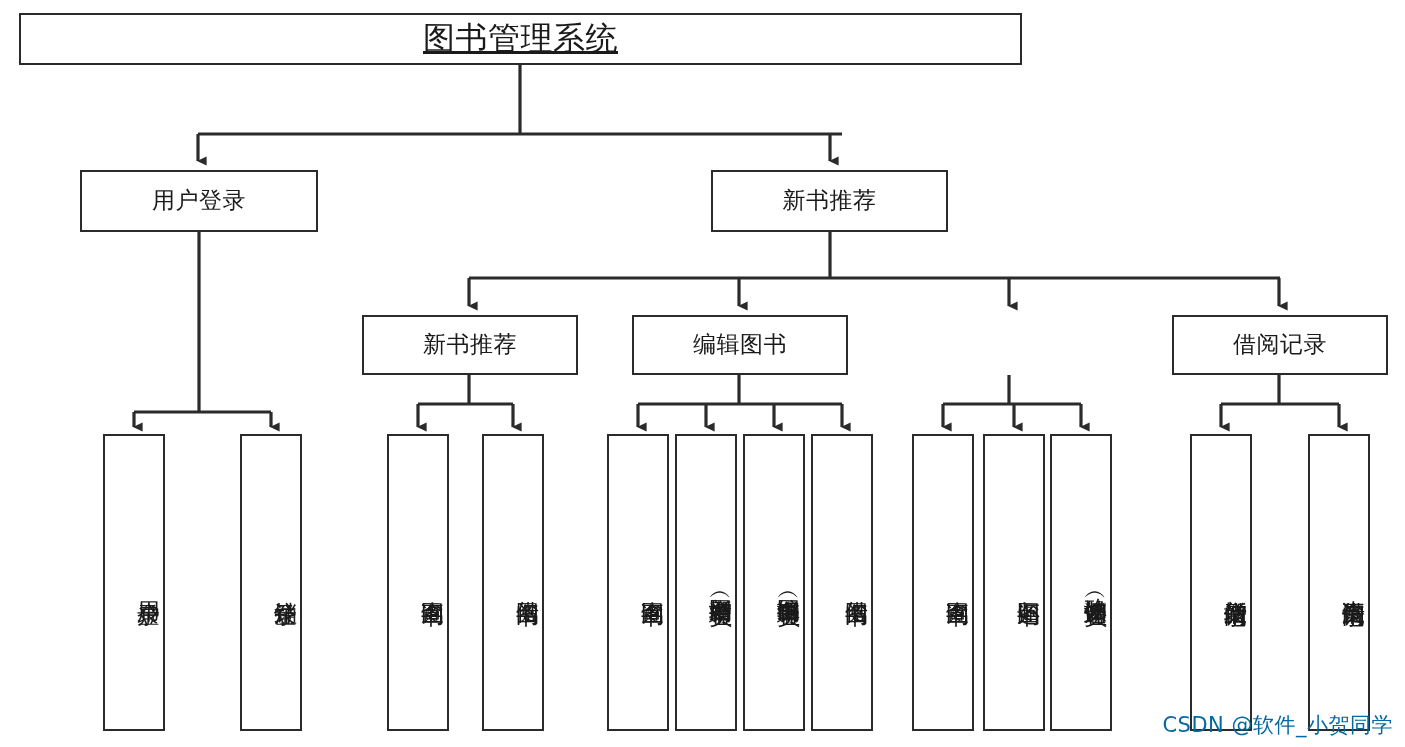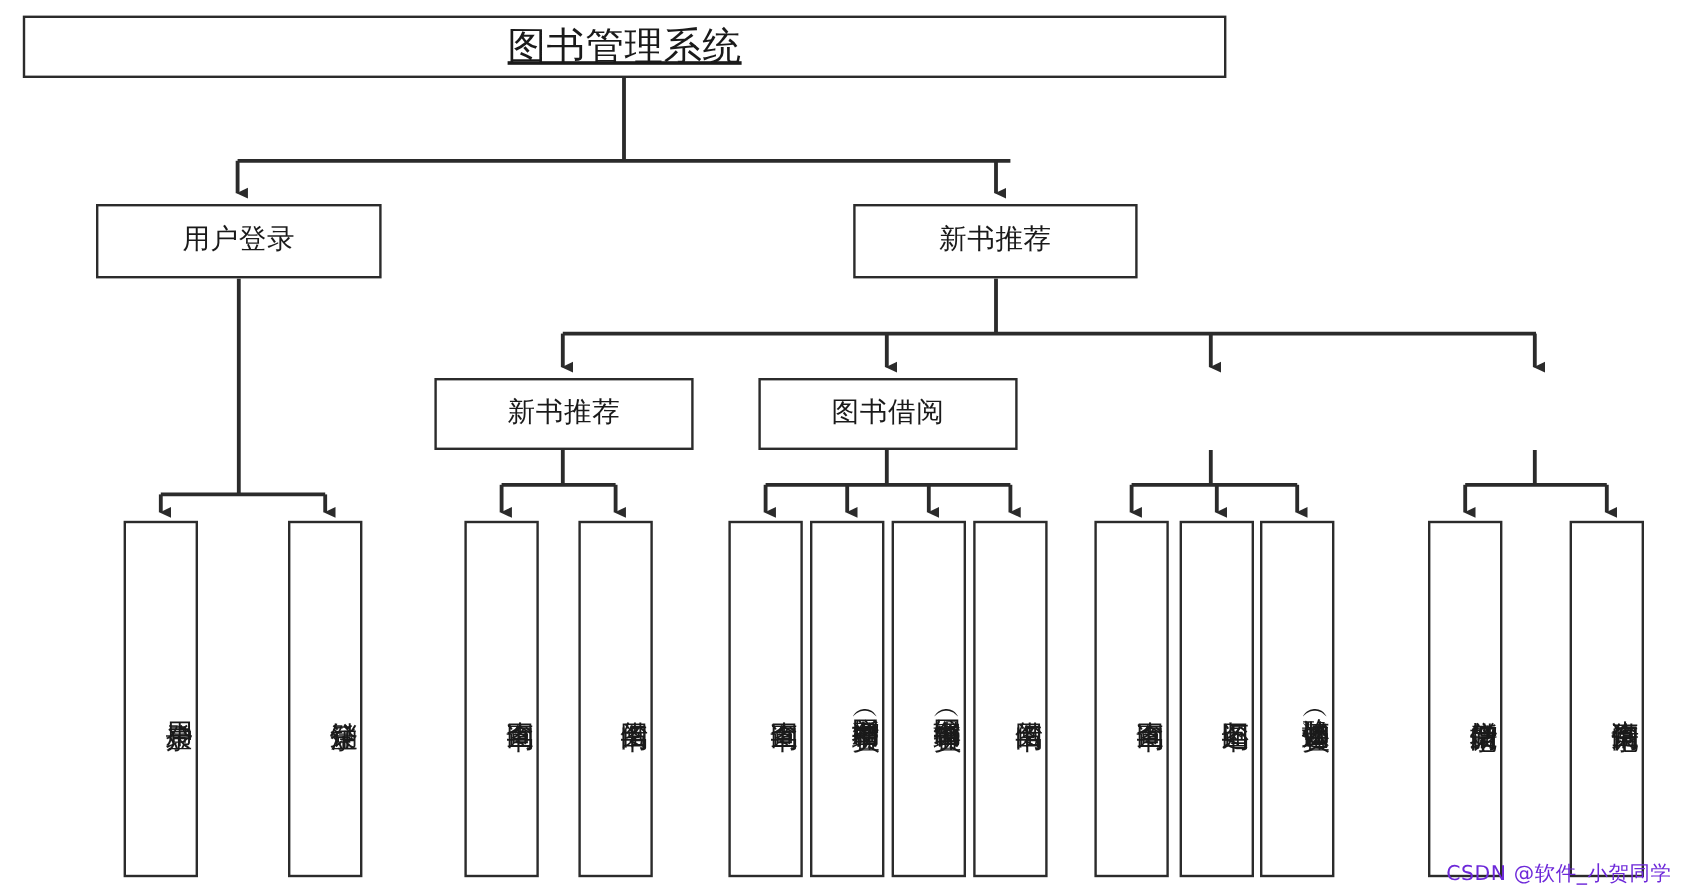--- a/index.html
+++ b/index.html
@@ -54,22 +54,22 @@
     align-items: flex-start;
     justify-content: center;
     padding-top: 14px;
     padding-bottom: 10px;
     white-space: nowrap;
   }
   .watermark {
     position: absolute;
     right: 12px;
     bottom: 8px;
-    font-size: 17px;
-    color: #6d28d9;
+    font-size: 21px;
+    color: #0369a1;
     letter-spacing: 0.5px;
     white-space: nowrap;
     user-select: none;
   }
 </style>
 </head>
 <body>
 
 <div id="canvas">
 
@@ -124,21 +124,22 @@
       <path d="M1339,404 L1339,427" marker-end="url(#arrow)"></path>
     </g>
   </svg>
 
   <div class="node node-h title" style="left: 19px; top: 13px; width: 1003px; height: 52px;">图书管理系统</div>
 
   <div class="node node-h" style="left: 80px; top: 170px; width: 238px; height: 62px;">用户登录</div>
   <div class="node node-h" style="left: 711px; top: 170px; width: 237px; height: 62px;">新书推荐</div>
 
   <div class="node node-h" style="left: 362px; top: 315px; width: 216px; height: 60px;">新书推荐</div>
-  <div class="node node-h" style="left: 632px; top: 315px; width: 216px; height: 60px;">图书借阅</div>
+  <div class="node node-h" style="left: 632px; top: 315px; width: 216px; height: 60px;">编辑图书</div>
+  <div class="node node-h" style="left: 1172px; top: 315px; width: 216px; height: 60px;">借阅记录</div>
 
   <div class="node node-v" style="left: 103px; top: 434px; width: 62px; height: 297px;">用户登录</div>
   <div class="node node-v" style="left: 240px; top: 434px; width: 62px; height: 297px;">注销登录</div>
   <div class="node node-v" style="left: 387px; top: 434px; width: 62px; height: 297px;">查询图书</div>
   <div class="node node-v" style="left: 482px; top: 434px; width: 62px; height: 297px;">借阅图书</div>
   <div class="node node-v" style="left: 607px; top: 434px; width: 62px; height: 297px;">查询图书</div>
   <div class="node node-v" style="left: 675px; top: 434px; width: 62px; height: 297px;">新增图书（管理员）</div>
   <div class="node node-v" style="left: 743px; top: 434px; width: 62px; height: 297px;">编辑图书（管理员）</div>
   <div class="node node-v" style="left: 811px; top: 434px; width: 62px; height: 297px;">借阅图书</div>
   <div class="node node-v" style="left: 912px; top: 434px; width: 62px; height: 297px;">查询图书</div>

